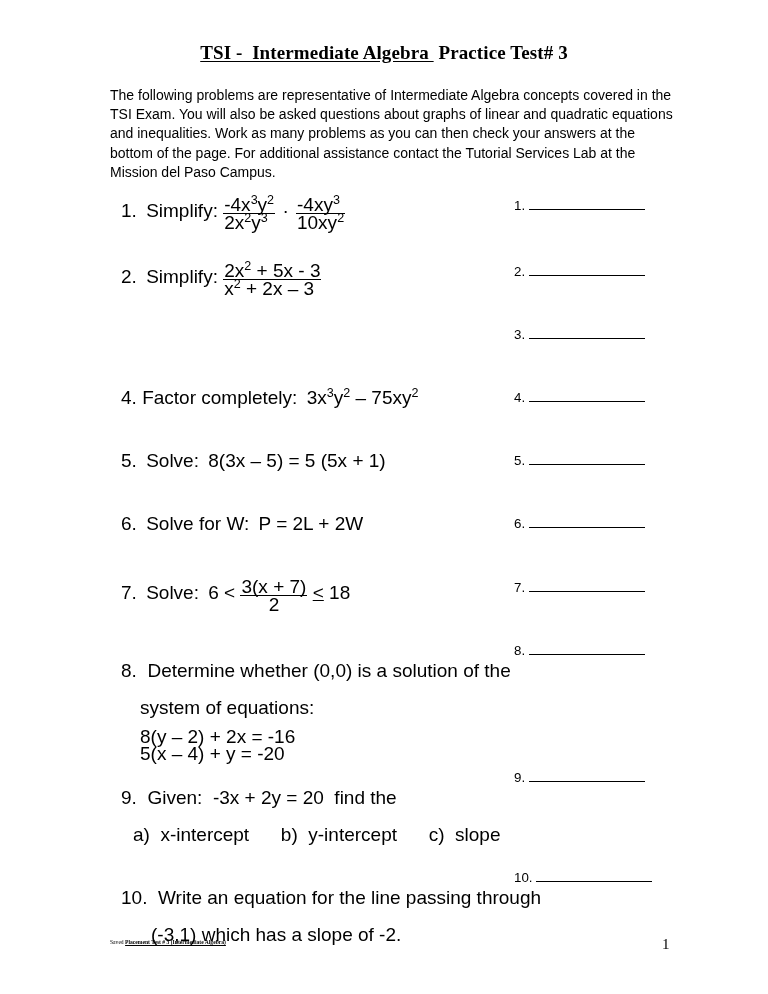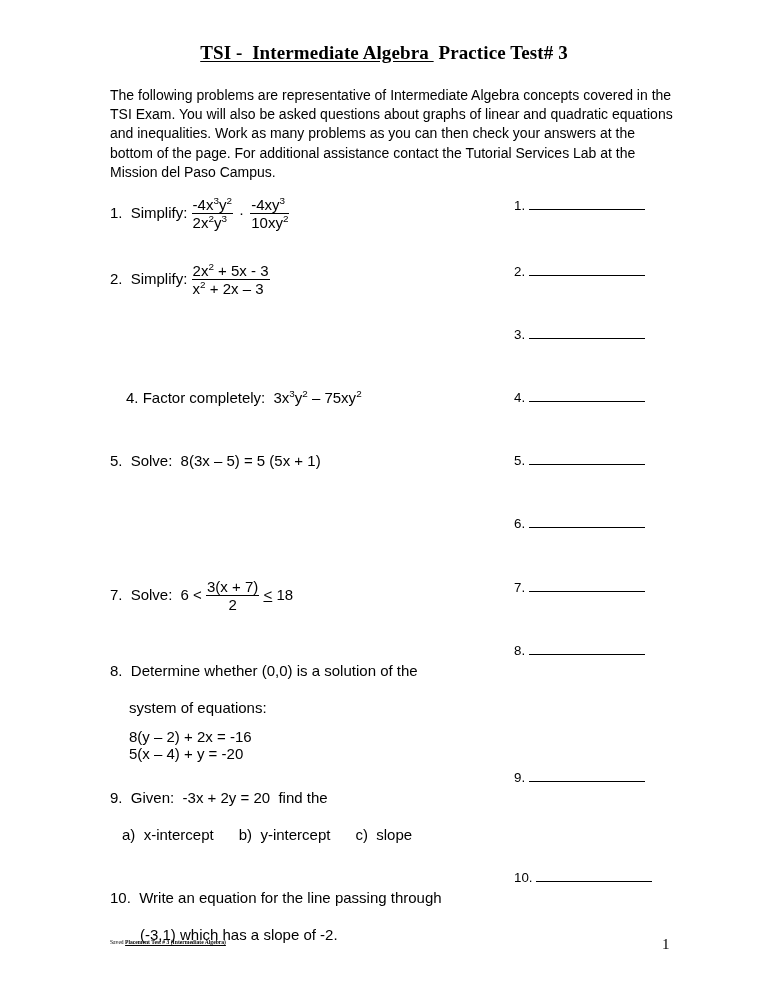--- a/index.html
+++ b/index.html
@@ -46,23 +46,23 @@
     left: 110px; top: 86px;
     width: 568px;
     font-size: 14px;
     line-height: 19.2px;
     text-align: left;
   }
 
   
   .prob {
     position: absolute;
-    left: 110px;
+    left: 121px;
     width: 400px;
-    font-size: 15px;
+    font-size: 19px;
     line-height: 17px;
   }
   .prob .num-line {
     white-space: pre;
   }
   .sub-line {
     white-space: pre;
     margin-top: 20px;
   }
   .indent-eq {
@@ -169,28 +169,31 @@
 
   <div class="prob" style="top:263px;">
     <span class="num-line">2.</span><span class="dot">&nbsp;</span><span>Simplify:</span>
     <span class="frac">
       <span class="top"><span>2x</span><sup>2</sup><span> + 5x - 3</span></span>
       <span class="bot"><span>x</span><sup>2</sup><span> + 2x – 3</span></span>
     </span>
   </div>
 
 
-  <div class="prob" style="top:389px;margin-left:16px;">
+  <div class="prob" style="top:389px;">
     <span class="num-line">4.</span> <span>Factor completely:</span><span class="dot">&nbsp;</span><span><span>3x</span><sup>3</sup><span>y</span><sup>2</sup><span> – 75xy</span><sup>2</sup></span>
   </div>
 
   <div class="prob" style="top:452px;">
     <span class="num-line">5.</span><span class="dot">&nbsp;</span><span>Solve:</span><span class="dot">&nbsp;</span><span>8(3x – 5) = 5 (5x + 1)</span>
   </div>
 
+  <div class="prob" style="top:515px;">
+    <span class="num-line">6.</span><span class="dot">&nbsp;</span><span>Solve for W:</span><span class="dot">&nbsp;</span><span>P = 2L + 2W</span>
+  </div>
 
   <div class="prob" style="top:579px;">
     <span class="num-line">7.</span><span class="dot">&nbsp;</span><span>Solve:</span><span class="dot">&nbsp;</span><span>6 &lt;</span>
     <span class="frac centerbot">
       <span class="top">3(x + 7)</span>
       <span class="bot">2</span>
     </span>
     <span class="le">&lt;</span>
     <span>18</span>
   </div>

